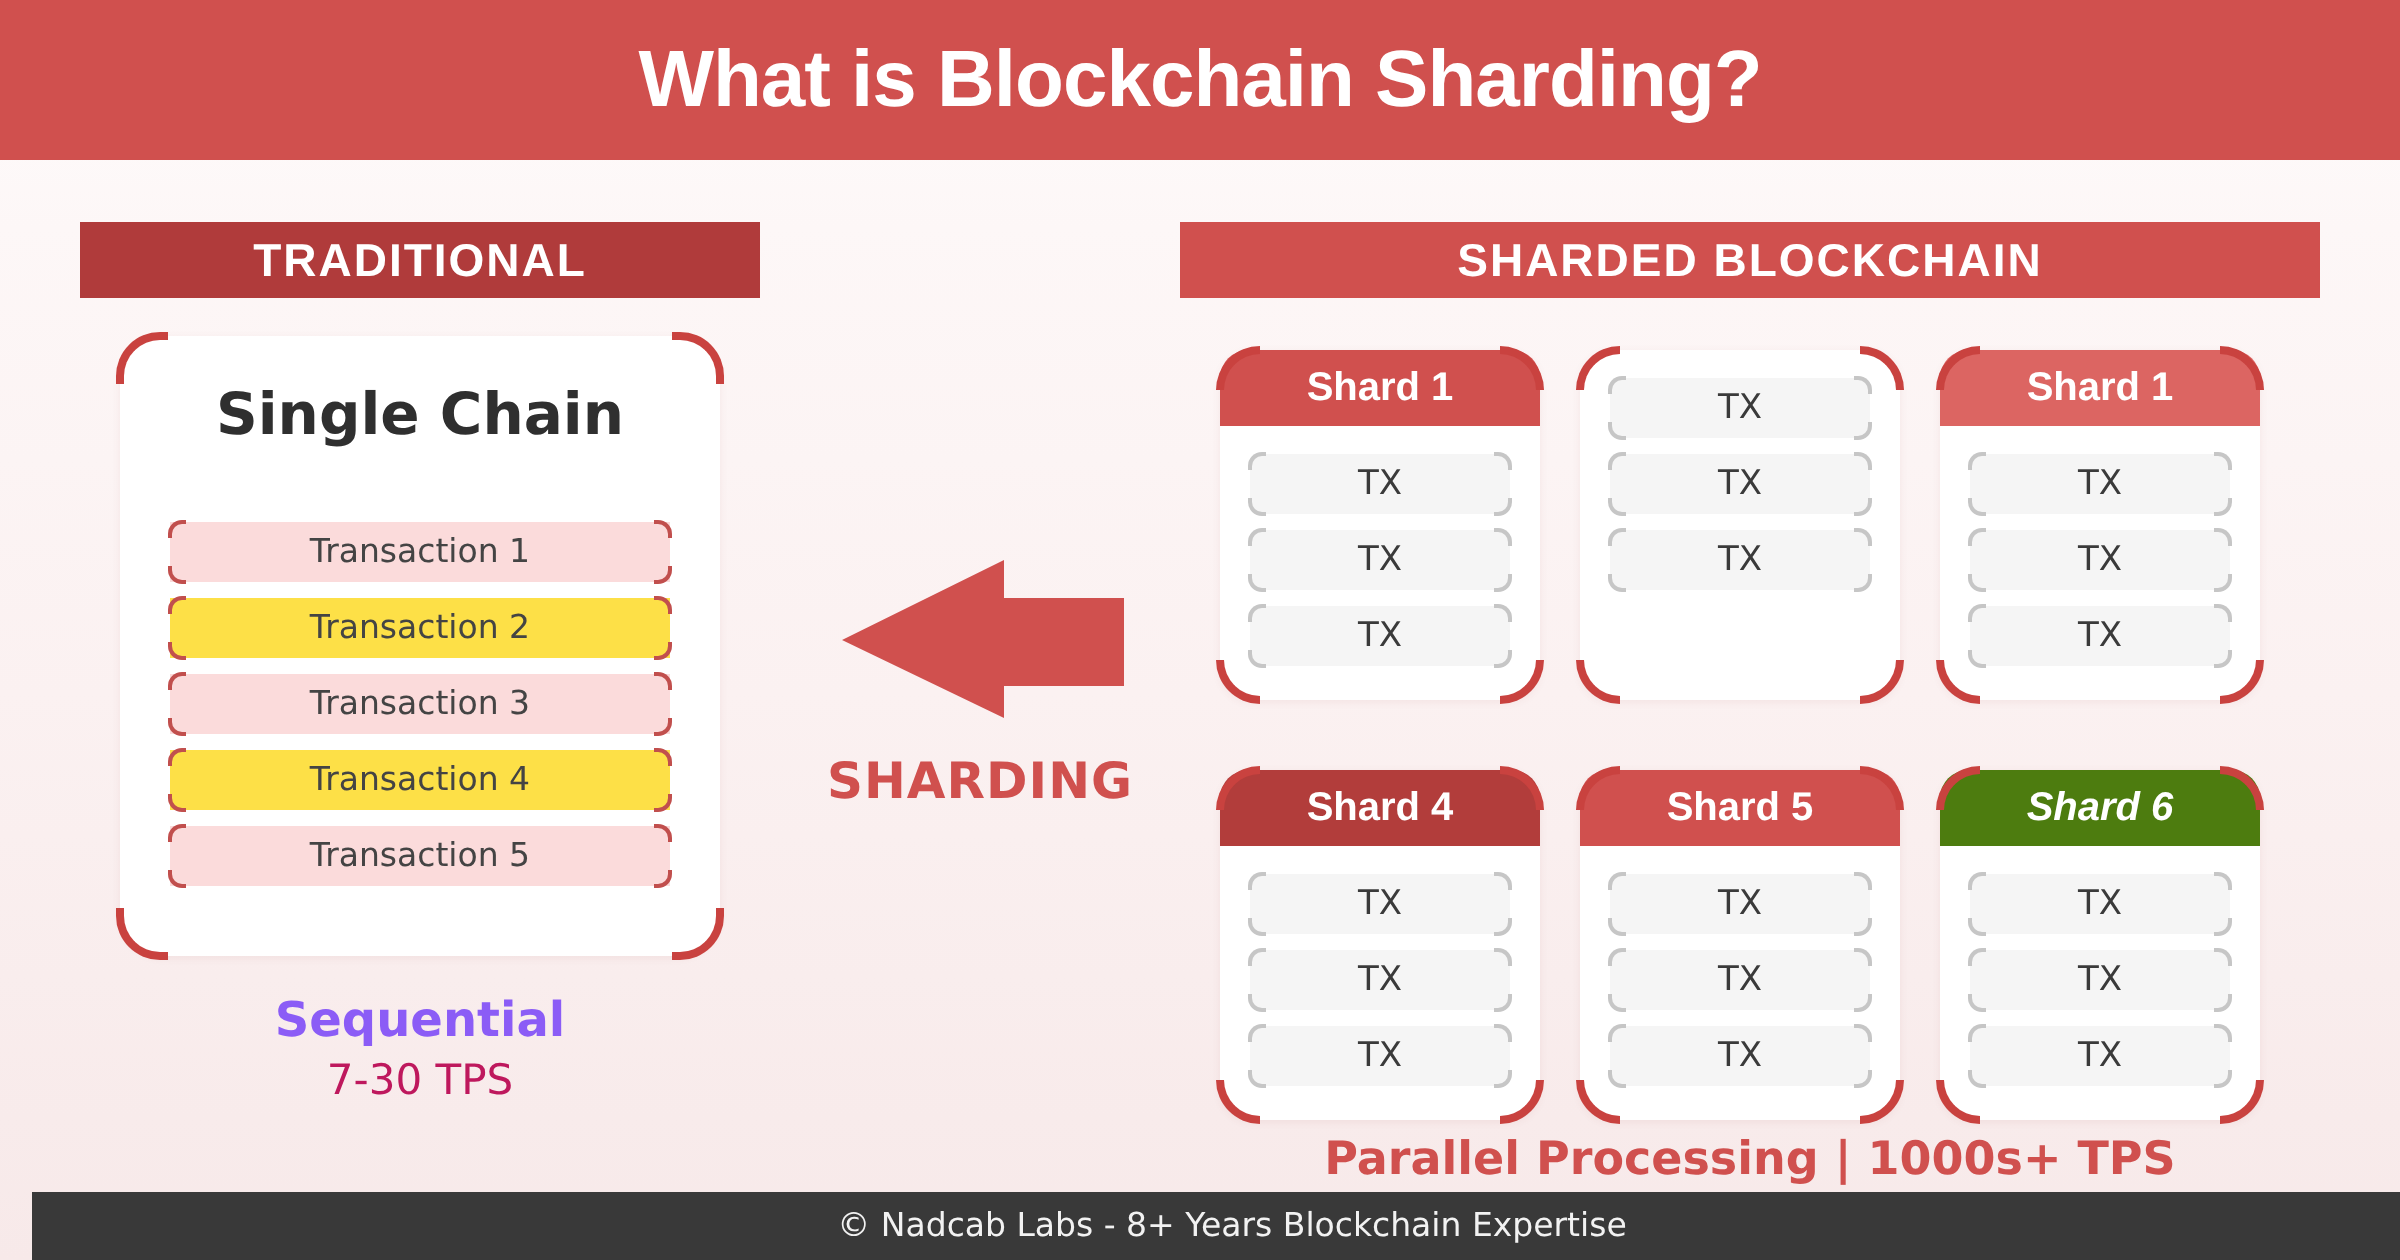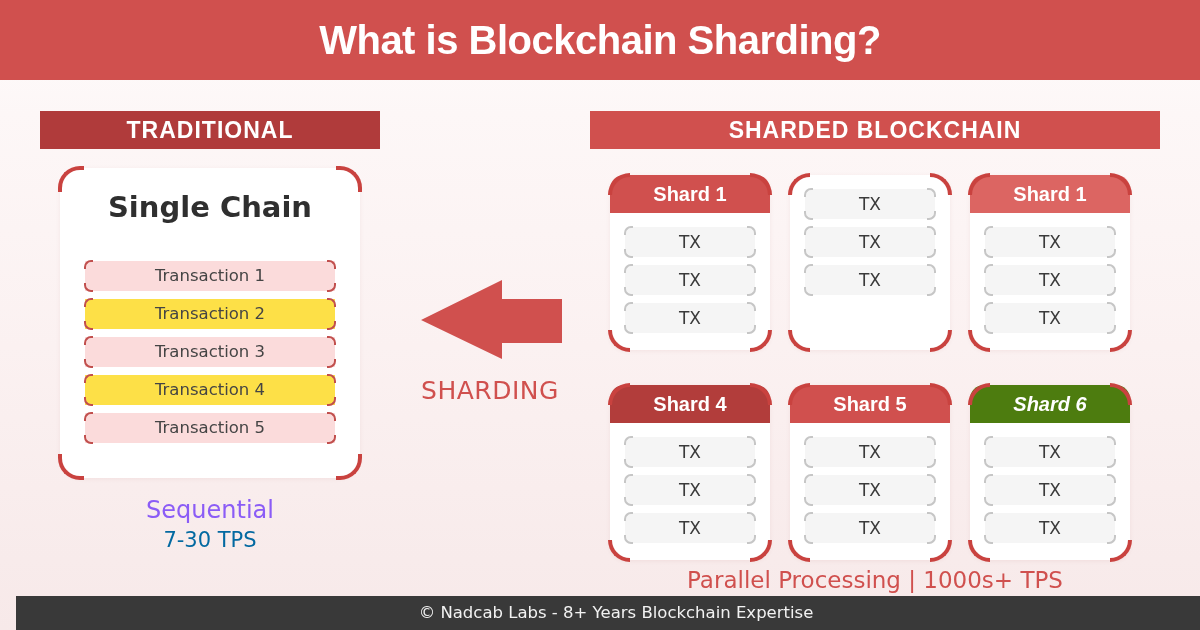--- a/index.html
+++ b/index.html
@@ -58,23 +58,23 @@
     line-height:34px; margin-bottom:37px;
     font-family:"DejaVu Sans", sans-serif;
   }
   .tx-row {
     height:30px; line-height:30px; margin-bottom:8px; text-align:center;
     font-size:16.5px; color:#444; --tick:#c14f4d;
   }
   .tx-row.odd  { background:#fbdbdb; }
   .tx-row.even { background:#fde047; }
 
-  .caption { position:absolute; text-align:center; font-weight:400; }
+  .caption { position:absolute; text-align:center; font-weight:700; }
   .cap-sequential { left:40px; top:496px; width:340px; font-size:24px; color:#8b5cf6; }
-  .cap-tps { left:40px; top:528px; width:340px; font-size:21px; color:#0369a1; font-weight:400; }
+  .cap-tps { left:40px; top:528px; width:340px; font-size:21px; color:#be185d; font-weight:400; }
 
   
   .arrow-wrap { position:absolute; left:421px; top:280px; width:141px; height:79px; }
   .cap-sharding { left:400px; top:376px; width:180px; font-size:25px; color:#d0504e; letter-spacing:0.5px; }
 
   
   .shard-grid {
     position:absolute; left:610px; top:175px; width:520px;
     display:grid; grid-template-columns:repeat(3,160px);
     column-gap:20px; row-gap:35px; grid-auto-rows:175px;

